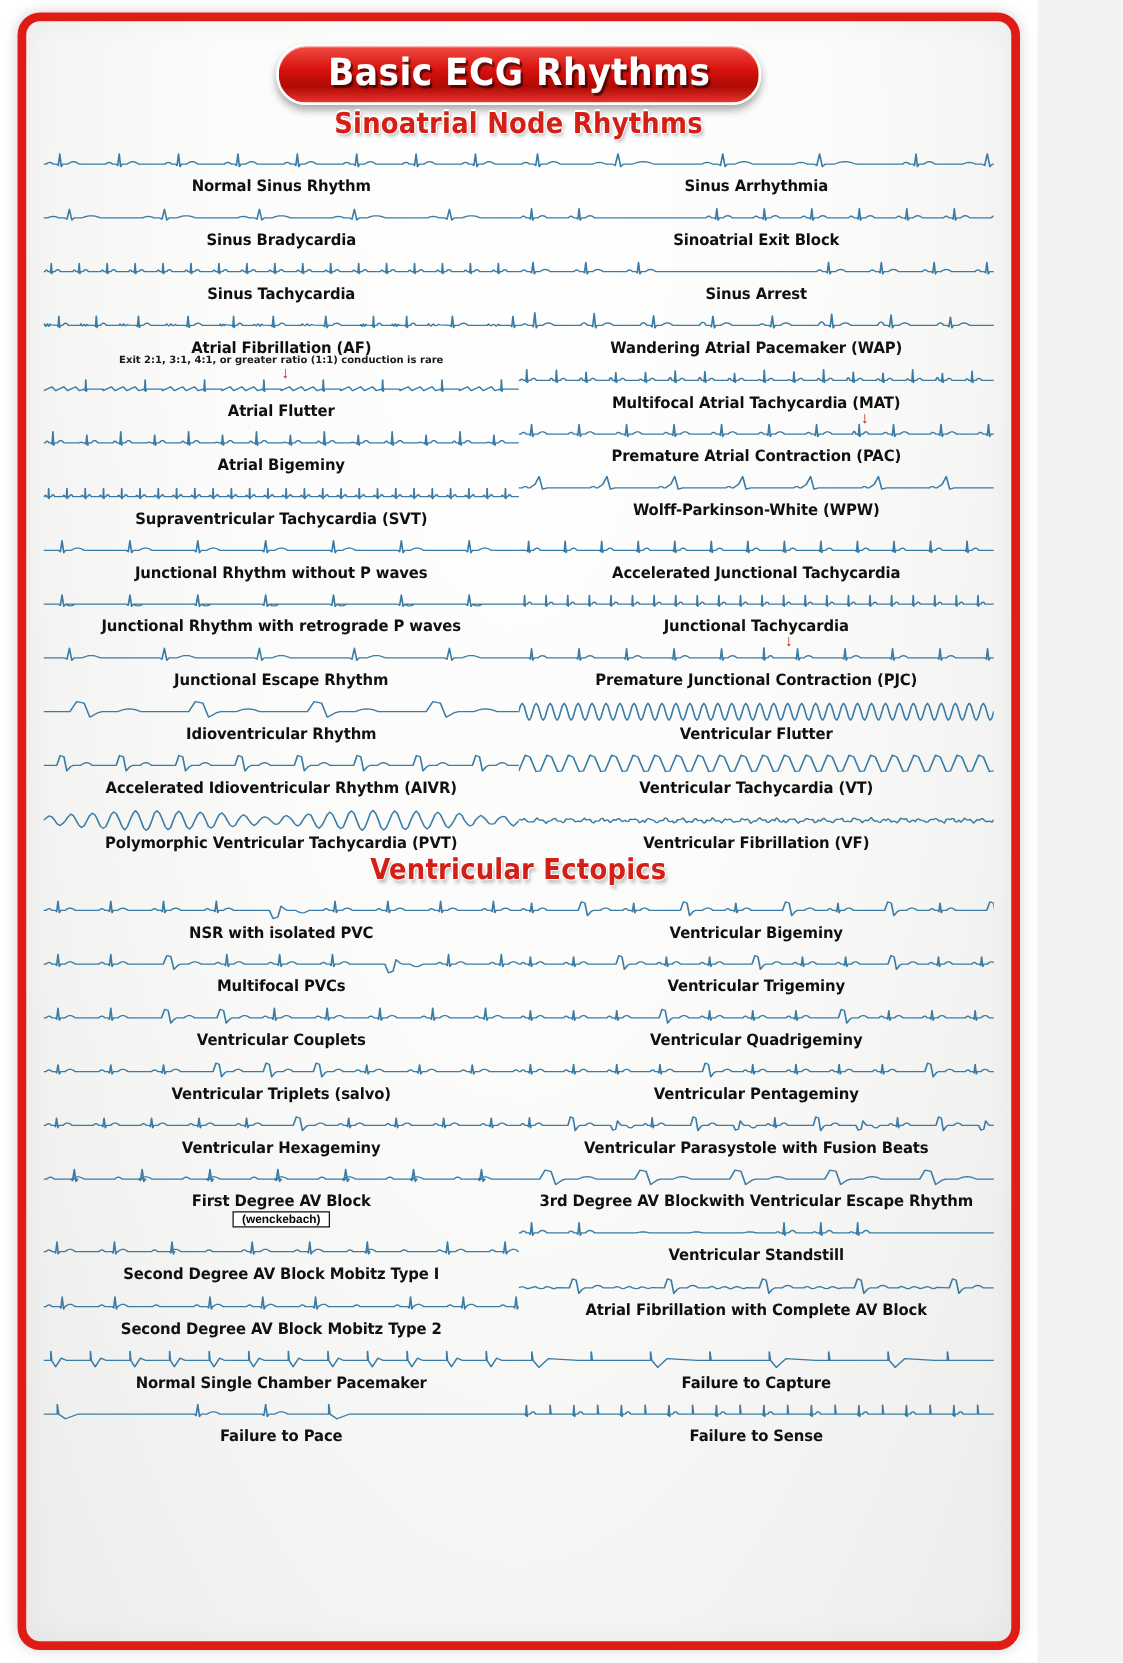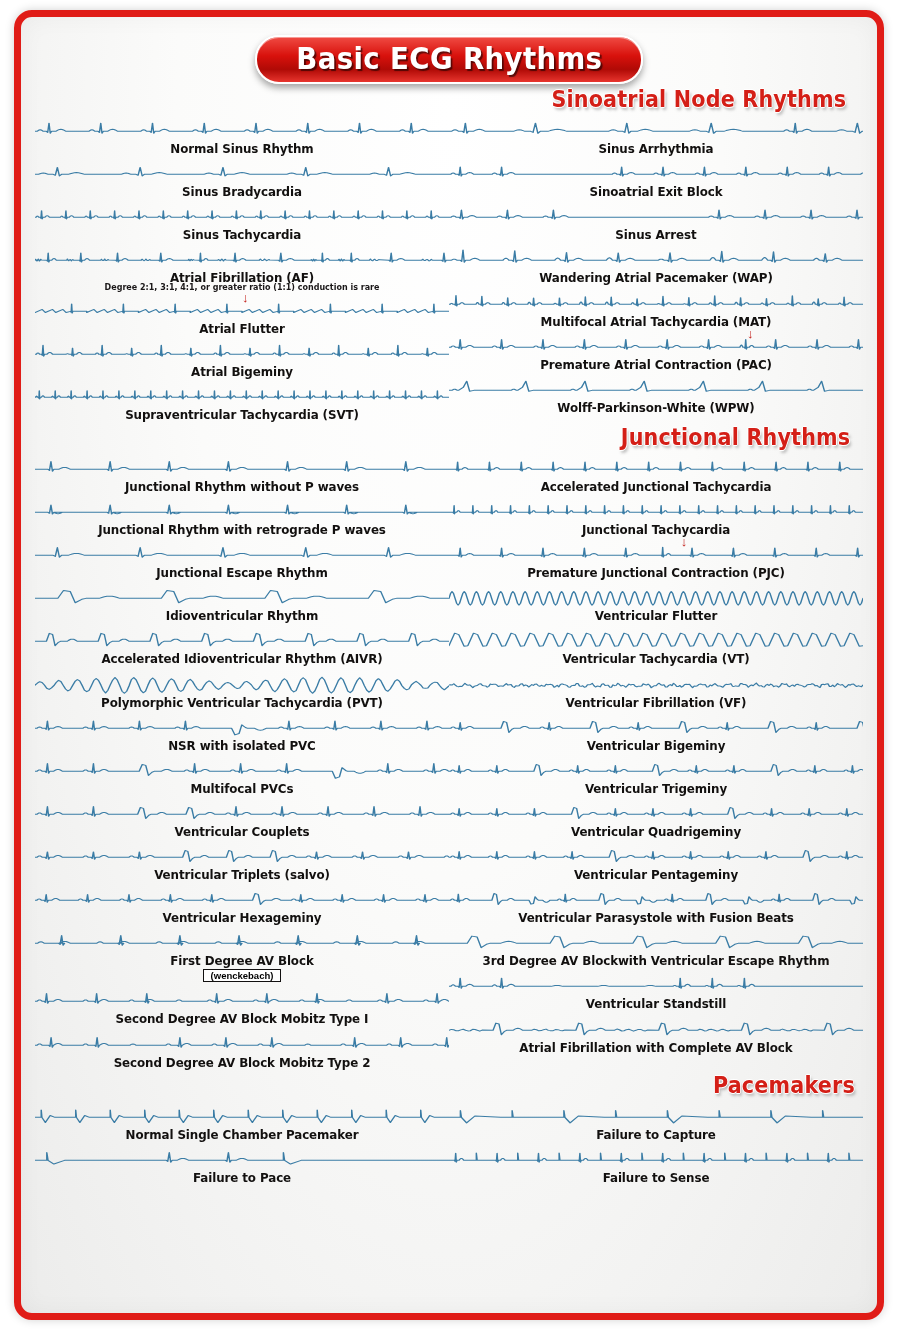--- a/index.html
+++ b/index.html
@@ -4,21 +4,21 @@
 <style>
   html,body{margin:0;padding:0;}
   body{
     width:898px;height:1330px;
     background:#f2f2f0;
     font-family:"Liberation Sans", sans-serif;
     overflow:hidden;
   }
   #poster{
     position:relative;
-    width:898px;height:1330px;
+    width:830px;height:1330px;
     background:#ffffff;
     box-sizing:border-box;
   }
   
   #frame{
     position:absolute;
     left:14px;top:10px;right:14px;bottom:10px;
     border:7px solid #e01c17;
     border-radius:18px;
     box-sizing:border-box;
@@ -50,21 +50,21 @@
     font-size:30px;
     letter-spacing:.4px;
     color:#ffffff;
     transform:scaleX(.92);
     display:inline-block;
     text-shadow:2px 2px 1px rgba(0,0,0,.55);
   }
 
   
   .section-head{
-    text-align:right;
+    text-align:center;
     margin:4px 0 2px 0;
     line-height:1;
   }
   .section-head span{
     font-family:"DejaVu Sans", sans-serif;
     font-weight:bold;
     font-size:23px;
     color:#d41f17;
     display:inline-block;
     transform:scaleX(.9);
@@ -174,21 +174,21 @@
               </div>
             </div>
           </div>
           <div class="cols">
             <div class="col">
               <div class="strip">
                 <svg viewBox="0 0 600 60" preserveAspectRatio="none" style="height: 29px;">
                   <path d="M0.0 37.5 L0.9 35.5 L1.8 37.8 L2.8 39.5 L3.7 37.6 L4.6 35.3 L5.5 37.3 L6.4 39.5 L7.4 37.6 L8.3 35.6 L9.2 37.2 L17.3 38.0 L18.2 40.0 L19.1 22.7 L20.0 41.6 L21.0 38.0 L23.9 38.0 L24.8 36.6 L25.7 35.3 L26.7 34.5 L27.6 34.2 L28.5 34.5 L29.4 35.3 L30.3 36.6 L31.3 38.0 L46.0 38.0 L46.0 37.7 L47.0 35.2 L47.9 37.3 L48.9 38.8 L49.9 37.4 L50.9 36.1 L51.9 37.8 L52.9 39.0 L53.8 37.0 L54.8 36.3 L55.8 37.8 L64.4 38.0 L65.4 40.0 L66.4 22.7 L67.4 41.6 L68.4 38.0 L71.5 38.0 L72.5 36.6 L73.5 35.3 L74.5 34.5 L75.4 34.2 L76.4 34.5 L77.4 35.3 L78.4 36.6 L79.4 38.0 L95.1 38.0 L95.1 38.0 L96.3 35.5 L97.4 37.3 L98.6 38.4 L99.8 37.8 L101.0 35.2 L102.2 38.0 L103.3 38.5 L104.5 37.7 L105.7 36.2 L106.9 37.3 L117.3 38.0 L118.4 40.0 L119.6 22.7 L120.8 41.6 L122.0 38.0 L125.7 38.0 L126.9 36.6 L128.1 35.3 L129.3 34.5 L130.5 34.2 L131.6 34.5 L132.8 35.3 L134.0 36.6 L135.2 38.0 L154.0 38.0 L154.0 37.0 L155.4 35.6 L156.8 37.4 L158.1 38.7 L159.5 37.2 L160.8 35.4 L162.2 37.9 L163.6 38.5 L164.9 37.8 L166.3 36.1 L167.6 37.9 L179.6 38.0 L181.0 40.0 L182.3 22.7 L183.7 41.6 L185.0 38.0 L189.4 38.0 L190.7 36.6 L192.1 35.3 L193.5 34.5 L194.8 34.2 L196.2 34.5 L197.5 35.3 L198.9 36.6 L200.3 38.0 L222.0 38.0 L222.0 37.9 L222.9 35.6 L223.7 37.6 L224.6 38.9 L225.4 37.3 L226.3 36.0 L227.1 36.8 L228.0 38.4 L228.8 37.0 L229.7 36.4 L230.6 37.0 L238.1 38.0 L238.9 40.0 L239.8 22.7 L240.6 41.6 L241.5 38.0 L244.2 38.0 L245.1 36.6 L245.9 35.3 L246.8 34.5 L247.6 34.2 L248.5 34.5 L249.4 35.3 L250.2 36.6 L251.1 38.0 L264.7 38.0 L264.7 37.9 L265.9 36.2 L267.2 37.4 L268.4 38.8 L269.6 37.0 L270.8 35.5 L272.0 37.1 L273.2 39.3 L274.4 37.0 L275.6 35.7 L276.8 37.3 L287.5 38.0 L288.7 40.0 L289.9 22.7 L291.1 41.6 L292.3 38.0 L296.2 38.0 L297.4 36.6 L298.6 35.3 L299.8 34.5 L301.0 34.2 L302.2 34.5 L303.4 35.3 L304.7 36.6 L305.9 38.0 L325.2 38.0 L325.2 36.9 L326.7 35.3 L328.2 37.7 L329.7 38.4 L331.2 37.5 L332.7 35.2 L334.2 37.2 L335.7 38.7 L337.2 37.4 L338.7 36.3 L340.2 37.3 L353.3 38.0 L354.8 40.0 L356.3 22.7 L357.8 41.6 L359.3 38.0 L364.1 38.0 L365.6 36.6 L367.1 35.3 L368.6 34.5 L370.0 34.2 L371.5 34.5 L373.0 35.3 L374.5 36.6 L376.0 38.0 L399.9 38.0 L399.9 37.0 L400.7 36.3 L401.5 37.8 L402.3 39.5 L403.1 37.5 L403.9 35.4 L404.7 37.4 L405.5 39.2 L406.3 36.8 L407.1 36.4 L407.9 37.5 L414.9 38.0 L415.7 40.0 L416.5 22.7 L417.3 41.6 L418.1 38.0 L420.6 38.0 L421.4 36.6 L422.2 35.3 L423.0 34.5 L423.8 34.2 L424.6 34.5 L425.4 35.3 L426.2 36.6 L427.0 38.0 L439.7 38.0 L439.7 37.1 L440.6 35.7 L441.5 37.8 L442.4 39.2 L443.3 37.4 L444.2 35.3 L445.1 37.8 L446.0 39.5 L446.9 37.4 L447.8 36.2 L448.7 37.8 L456.6 38.0 L457.5 40.0 L458.4 22.7 L459.3 41.6 L460.2 38.0 L463.1 38.0 L464.0 36.6 L464.9 35.3 L465.8 34.5 L466.7 34.2 L467.6 34.5 L468.5 35.3 L469.4 36.6 L470.3 38.0 L484.7 38.0 L484.7 37.5 L486.2 35.2 L487.7 38.0 L489.2 38.9 L490.7 37.1 L492.3 35.6 L493.8 37.8 L495.3 38.5 L496.8 37.7 L498.3 36.2 L499.8 36.9 L513.2 38.0 L514.7 40.0 L516.2 22.7 L517.7 41.6 L519.3 38.0 L524.1 38.0 L525.6 36.6 L527.1 35.3 L528.7 34.5 L530.2 34.2 L531.7 34.5 L533.2 35.3 L534.7 36.6 L536.2 38.0 L560.5 38.0 L560.5 37.3 L562.1 35.6 L563.6 37.8 L565.2 38.5 L566.7 37.0 L568.3 36.2 L569.8 37.4 L571.3 39.1 L572.9 38.0 L574.4 35.9 L576.0 37.7 L589.6 38.0 L591.2 40.0 L592.7 22.7 L594.3 41.6 L595.8 38.0 L600.8 38.0 L602.3 36.6 L603.9 35.3 L605.4 34.5 L607.0 34.2 L608.5 34.5 L610.1 35.3 L611.6 36.6 L613.2 38.0 L638.0 38.0" fill="none" stroke="#3a7ca5" stroke-width="2.1" stroke-linejoin="round" stroke-linecap="round"></path>
                 </svg>
                 <div class="cap">Atrial Fibrillation (AF)</div>
-                <div class="sub">Degree 2:1, 3:1, 4:1, or greater ratio (1:1) conduction is rare</div>
+                <div class="sub">Exit 2:1, 3:1, 4:1, or greater ratio (1:1) conduction is rare</div>
               </div>
               <div class="strip">
                 <svg viewBox="0 0 600 60" preserveAspectRatio="none" style="height: 29px;">
                   <path d="M0.0 40.3 L10.5 34.0 L15.0 40.3 L15.0 40.3 L25.5 34.0 L30.0 40.3 L30.0 40.3 L40.5 34.0 L45.0 40.3 L51.6 38.0 L52.4 40.0 L53.1 22.7 L53.9 41.6 L54.6 38.0 L75.0 38.0 L75.0 40.3 L85.5 34.0 L90.0 40.3 L90.0 40.3 L100.5 34.0 L105.0 40.3 L105.0 40.3 L115.5 34.0 L120.0 40.3 L126.6 38.0 L127.3 40.0 L128.1 22.7 L128.8 41.6 L129.6 38.0 L150.0 38.0 L150.0 40.3 L160.5 34.0 L165.0 40.3 L165.0 40.3 L175.5 34.0 L180.0 40.3 L180.0 40.3 L190.5 34.0 L195.0 40.3 L201.6 38.0 L202.3 40.0 L203.1 22.7 L203.8 41.6 L204.6 38.0 L225.0 38.0 L225.0 40.3 L235.5 34.0 L240.0 40.3 L240.0 40.3 L250.5 34.0 L255.0 40.3 L255.0 40.3 L265.5 34.0 L270.0 40.3 L276.6 38.0 L277.4 40.0 L278.1 22.7 L278.9 41.6 L279.6 38.0 L300.0 38.0 L300.0 40.3 L310.5 34.0 L315.0 40.3 L315.0 40.3 L325.5 34.0 L330.0 40.3 L330.0 40.3 L340.5 34.0 L345.0 40.3 L351.6 38.0 L352.4 40.0 L353.1 22.7 L353.9 41.6 L354.6 38.0 L375.0 38.0 L375.0 40.3 L385.5 34.0 L390.0 40.3 L390.0 40.3 L400.5 34.0 L405.0 40.3 L405.0 40.3 L415.5 34.0 L420.0 40.3 L426.6 38.0 L427.4 40.0 L428.1 22.7 L428.9 41.6 L429.6 38.0 L450.0 38.0 L450.0 40.3 L460.5 34.0 L465.0 40.3 L465.0 40.3 L475.5 34.0 L480.0 40.3 L480.0 40.3 L490.5 34.0 L495.0 40.3 L501.6 38.0 L502.4 40.0 L503.1 22.7 L503.9 41.6 L504.6 38.0 L525.0 38.0 L525.0 40.3 L535.5 34.0 L540.0 40.3 L540.0 40.3 L550.5 34.0 L555.0 40.3 L555.0 40.3 L565.5 34.0 L570.0 40.3 L576.6 38.0 L577.4 40.0 L578.1 22.7 L578.9 41.6 L579.6 38.0 L600.0 38.0" fill="none" stroke="#3a7ca5" stroke-width="2.1" stroke-linejoin="round" stroke-linecap="round"></path>
                 </svg>
                 <div class="arrow" style="left: 50%; top: -2px;">↓</div>
                 <div class="cap">Atrial Flutter</div>
               </div>
               <div class="strip">
                 <svg viewBox="0 0 600 60" preserveAspectRatio="none" style="height: 29px;">
@@ -224,21 +224,20 @@
                 <div class="cap">Premature Atrial Contraction (PAC)</div>
               </div>
               <div class="strip">
                 <svg viewBox="0 0 600 60" preserveAspectRatio="none" style="height: 29px;">
                   <path d="M0.0 38.0 L4.3 38.0 L5.8 36.6 L7.4 35.7 L8.9 35.7 L10.5 36.6 L12.0 38.0 L13.7 38.0 L20.6 32.0 L25.7 19.0 L30.0 40.0 L36.0 38.0 L85.7 38.0 L90.0 38.0 L91.5 36.6 L93.1 35.7 L94.6 35.7 L96.2 36.6 L97.7 38.0 L99.4 38.0 L106.3 32.0 L111.4 19.0 L115.7 40.0 L121.7 38.0 L171.4 38.0 L175.7 38.0 L177.3 36.6 L178.8 35.7 L180.3 35.7 L181.9 36.6 L183.4 38.0 L185.1 38.0 L192.0 32.0 L197.1 19.0 L201.4 40.0 L207.4 38.0 L257.1 38.0 L261.4 38.0 L263.0 36.6 L264.5 35.7 L266.1 35.7 L267.6 36.6 L269.1 38.0 L270.9 38.0 L277.7 32.0 L282.9 19.0 L287.1 40.0 L293.1 38.0 L342.9 38.0 L347.1 38.0 L348.7 36.6 L350.2 35.7 L351.8 35.7 L353.3 36.6 L354.9 38.0 L356.6 38.0 L363.4 32.0 L368.6 19.0 L372.9 40.0 L378.9 38.0 L428.6 38.0 L432.9 38.0 L434.4 36.6 L435.9 35.7 L437.5 35.7 L439.0 36.6 L440.6 38.0 L442.3 38.0 L449.1 32.0 L454.3 19.0 L458.6 40.0 L464.6 38.0 L514.3 38.0 L518.6 38.0 L520.1 36.6 L521.7 35.7 L523.2 35.7 L524.7 36.6 L526.3 38.0 L528.0 38.0 L534.9 32.0 L540.0 19.0 L544.3 40.0 L550.3 38.0 L600.0 38.0" fill="none" stroke="#3a7ca5" stroke-width="2.1" stroke-linejoin="round" stroke-linecap="round"></path>
                 </svg>
                 <div class="cap">Wolff-Parkinson-White (WPW)</div>
               </div>
             </div>
           </div>
-          <div class="section-head"><span>Junctional Rhythms</span></div>
           <div class="cols">
             <div class="col">
               <div class="strip">
                 <svg viewBox="0 0 600 60" preserveAspectRatio="none" style="height: 29px;">
                   <path d="M0.0 38.0 L18.9 38.0 L21.0 40.1 L23.1 21.9 L25.3 41.8 L27.4 38.0 L34.3 38.0 L36.4 36.5 L38.6 35.2 L40.7 34.3 L42.9 34.0 L45.0 34.3 L47.1 35.2 L49.3 36.5 L51.4 38.0 L85.7 38.0 L104.6 38.0 L106.7 40.1 L108.9 21.9 L111.0 41.8 L113.1 38.0 L120.0 38.0 L122.1 36.5 L124.3 35.2 L126.4 34.3 L128.6 34.0 L130.7 34.3 L132.9 35.2 L135.0 36.5 L137.1 38.0 L171.4 38.0 L190.3 38.0 L192.4 40.1 L194.6 21.9 L196.7 41.8 L198.9 38.0 L205.7 38.0 L207.9 36.5 L210.0 35.2 L212.1 34.3 L214.3 34.0 L216.4 34.3 L218.6 35.2 L220.7 36.5 L222.9 38.0 L257.1 38.0 L276.0 38.0 L278.1 40.1 L280.3 21.9 L282.4 41.8 L284.6 38.0 L291.4 38.0 L293.6 36.5 L295.7 35.2 L297.9 34.3 L300.0 34.0 L302.1 34.3 L304.3 35.2 L306.4 36.5 L308.6 38.0 L342.9 38.0 L361.7 38.0 L363.9 40.1 L366.0 21.9 L368.1 41.8 L370.3 38.0 L377.1 38.0 L379.3 36.5 L381.4 35.2 L383.6 34.3 L385.7 34.0 L387.9 34.3 L390.0 35.2 L392.1 36.5 L394.3 38.0 L428.6 38.0 L447.4 38.0 L449.6 40.1 L451.7 21.9 L453.9 41.8 L456.0 38.0 L462.9 38.0 L465.0 36.5 L467.1 35.2 L469.3 34.3 L471.4 34.0 L473.6 34.3 L475.7 35.2 L477.9 36.5 L480.0 38.0 L514.3 38.0 L533.1 38.0 L535.3 40.1 L537.4 21.9 L539.6 41.8 L541.7 38.0 L548.6 38.0 L550.7 36.5 L552.9 35.2 L555.0 34.3 L557.1 34.0 L559.3 34.3 L561.4 35.2 L563.6 36.5 L565.7 38.0 L600.0 38.0" fill="none" stroke="#3a7ca5" stroke-width="2.1" stroke-linejoin="round" stroke-linecap="round"></path>
                 </svg>
                 <div class="cap">Junctional Rhythm without P waves</div>
               </div>
               <div class="strip">
                 <svg viewBox="0 0 600 60" preserveAspectRatio="none" style="height: 29px;">
@@ -310,20 +309,21 @@
                 <div class="cap">Ventricular Tachycardia (VT)</div>
               </div>
               <div class="strip">
                 <svg viewBox="0 0 600 60" preserveAspectRatio="none" style="height: 29px;">
                   <path d="M0.0 37.2 L2.3 36.7 L4.6 37.3 L6.9 34.6 L9.2 37.6 L11.5 40.1 L13.8 41.0 L16.2 40.0 L18.5 40.5 L20.8 37.2 L23.1 33.8 L25.4 36.7 L27.7 37.8 L30.0 37.0 L32.3 39.7 L34.6 42.7 L36.9 39.6 L39.2 39.0 L41.5 37.8 L43.8 35.2 L46.2 34.6 L48.5 38.5 L50.8 39.0 L53.1 39.2 L55.4 41.7 L57.7 40.0 L60.0 35.3 L62.3 36.4 L64.6 35.5 L66.9 35.5 L69.2 37.1 L71.5 40.5 L73.8 39.4 L76.2 39.1 L78.5 39.9 L80.8 37.1 L83.1 34.3 L85.4 37.4 L87.7 36.7 L90.0 36.2 L92.3 40.7 L94.6 42.2 L96.9 38.6 L99.2 39.3 L101.5 38.6 L103.8 35.2 L106.2 34.6 L108.5 39.1 L110.8 37.1 L113.1 38.0 L115.4 41.5 L117.7 39.2 L120.0 36.3 L122.3 38.0 L124.6 35.5 L126.9 35.1 L129.2 38.4 L131.5 39.9 L133.8 37.8 L136.2 39.5 L138.5 39.8 L140.8 35.8 L143.1 36.7 L145.4 36.0 L147.7 35.9 L150.0 37.2 L152.3 41.8 L154.6 40.3 L156.9 38.0 L159.2 41.1 L161.5 36.3 L163.8 34.8 L166.2 36.2 L168.5 36.9 L170.8 38.0 L173.1 41.3 L175.4 41.7 L177.7 38.7 L180.0 38.0 L182.3 38.1 L184.6 34.1 L186.9 34.2 L189.2 39.4 L191.5 40.1 L193.8 38.9 L196.2 41.8 L198.5 40.8 L200.8 36.7 L203.1 36.7 L205.4 36.0 L207.7 33.9 L210.0 38.5 L212.3 41.4 L214.6 39.4 L216.9 39.9 L219.2 41.1 L221.5 35.8 L223.8 34.8 L226.2 38.1 L228.5 38.0 L230.8 37.8 L233.1 41.8 L235.4 41.8 L237.7 36.9 L240.0 38.7 L242.3 38.0 L244.6 33.6 L246.9 36.1 L249.2 39.4 L251.5 38.0 L253.8 39.1 L256.2 41.9 L258.5 38.7 L260.8 35.4 L263.1 37.1 L265.4 36.1 L267.7 36.0 L270.0 39.8 L272.3 41.1 L274.6 39.6 L276.9 39.9 L279.2 39.4 L281.5 34.8 L283.8 36.1 L286.2 37.4 L288.5 35.4 L290.8 37.8 L293.1 42.8 L295.4 40.4 L297.7 38.6 L300.0 38.9 L302.3 35.6 L304.6 33.6 L306.9 36.7 L309.2 37.8 L311.5 36.8 L313.8 41.3 L316.2 41.3 L318.5 38.0 L320.8 36.4 L323.1 38.7 L325.4 33.8 L327.7 36.2 L330.0 40.2 L332.3 40.4 L334.6 38.1 L336.9 41.6 L339.2 39.8 L341.5 36.1 L343.8 35.6 L346.2 36.2 L348.5 35.5 L350.8 39.5 L353.1 42.6 L355.4 39.4 L357.7 39.7 L360.0 38.7 L362.3 35.9 L364.6 35.0 L366.9 36.5 L369.2 36.8 L371.5 36.4 L373.8 41.6 L376.2 40.9 L378.5 37.1 L380.8 39.1 L383.1 36.4 L385.4 34.3 L387.7 37.1 L390.0 39.5 L392.3 39.1 L394.6 40.3 L396.9 41.8 L399.2 38.1 L401.5 35.9 L403.8 36.1 L406.2 35.8 L408.5 34.3 L410.8 39.6 L413.1 40.1 L415.4 39.0 L417.7 40.0 L420.0 39.9 L422.3 34.3 L424.6 34.4 L426.9 36.4 L429.2 36.3 L431.5 37.8 L433.8 41.8 L436.2 38.8 L438.5 37.2 L440.8 38.7 L443.1 35.8 L445.4 33.1 L447.7 37.2 L450.0 39.4 L452.3 38.5 L454.6 40.8 L456.9 41.2 L459.2 37.6 L461.5 35.8 L463.8 38.2 L466.2 35.3 L468.5 37.1 L470.8 40.7 L473.1 39.1 L475.4 39.5 L477.7 41.8 L480.0 39.2 L482.3 34.2 L484.6 35.3 L486.9 36.2 L489.2 34.9 L491.5 39.4 L493.8 40.9 L496.2 38.3 L498.5 37.4 L500.8 40.0 L503.1 36.0 L505.4 35.5 L507.7 37.5 L510.0 38.0 L512.3 39.0 L514.6 41.2 L516.9 40.4 L519.2 36.9 L521.5 36.4 L523.8 36.4 L526.2 34.7 L528.5 35.7 L530.8 39.1 L533.1 38.2 L535.4 40.5 L537.7 42.4 L540.0 36.3 L542.3 35.5 L544.6 36.6 L546.9 35.1 L549.2 34.8 L551.5 40.3 L553.8 40.2 L556.2 37.5 L558.5 40.8 L560.8 38.0 L563.1 34.2 L565.4 36.5 L567.7 37.5 L570.0 36.2 L572.3 39.2 L574.6 42.3 L576.9 39.6 L579.2 36.3 L581.5 37.7 L583.8 35.5 L586.2 35.1 L588.5 38.1 L590.8 40.4 L593.1 39.0 L595.4 39.6 L597.7 40.8 L600.0 37.1" fill="none" stroke="#3a7ca5" stroke-width="2.1" stroke-linejoin="round" stroke-linecap="round"></path>
                 </svg>
                 <div class="cap">Ventricular Fibrillation (VF)</div>
               </div>
             </div>
           </div>
+          <div class="section-head"><span>Ventricular Ectopics</span></div>
           <div class="cols">
             <div class="col">
               <div class="strip">
                 <svg viewBox="0 0 600 60" preserveAspectRatio="none" style="height: 29px;">
                   <path d="M0.0 38.0 L2.7 38.0 L4.0 36.6 L5.3 35.5 L6.7 35.1 L8.0 35.5 L9.3 36.6 L10.7 38.0 L14.7 38.0 L16.3 40.0 L18.0 22.7 L19.7 41.6 L21.3 38.0 L26.7 38.0 L28.3 36.6 L30.0 35.3 L31.7 34.5 L33.3 34.2 L35.0 34.5 L36.7 35.3 L38.3 36.6 L40.0 38.0 L66.7 38.0 L69.3 38.0 L70.7 36.6 L72.0 35.5 L73.3 35.1 L74.7 35.5 L76.0 36.6 L77.3 38.0 L81.3 38.0 L83.0 40.0 L84.7 22.7 L86.3 41.6 L88.0 38.0 L93.3 38.0 L95.0 36.6 L96.7 35.3 L98.3 34.5 L100.0 34.2 L101.7 34.5 L103.3 35.3 L105.0 36.6 L106.7 38.0 L133.3 38.0 L136.0 38.0 L137.3 36.6 L138.7 35.5 L140.0 35.1 L141.3 35.5 L142.7 36.6 L144.0 38.0 L148.0 38.0 L149.7 40.0 L151.3 22.7 L153.0 41.6 L154.7 38.0 L160.0 38.0 L161.7 36.6 L163.3 35.3 L165.0 34.5 L166.7 34.2 L168.3 34.5 L170.0 35.3 L171.7 36.6 L173.3 38.0 L200.0 38.0 L202.7 38.0 L204.0 36.6 L205.3 35.5 L206.7 35.1 L208.0 35.5 L209.3 36.6 L210.7 38.0 L214.7 38.0 L216.3 40.0 L218.0 22.7 L219.7 41.6 L221.3 38.0 L226.7 38.0 L228.3 36.6 L230.0 35.3 L231.7 34.5 L233.3 34.2 L235.0 34.5 L236.7 35.3 L238.3 36.6 L240.0 38.0 L266.7 38.0 L285.0 38.0 L289.7 51.5 L295.7 48.8 L299.7 30.8 L305.0 36.2 L308.3 38.0 L318.3 38.0 L320.4 39.4 L322.5 40.7 L324.6 41.5 L326.7 41.8 L328.8 41.5 L330.8 40.7 L332.9 39.4 L335.0 38.0 L350.0 38.0 L352.7 38.0 L354.0 36.6 L355.3 35.5 L356.7 35.1 L358.0 35.5 L359.3 36.6 L360.7 38.0 L364.7 38.0 L366.3 40.0 L368.0 22.7 L369.7 41.6 L371.3 38.0 L376.7 38.0 L378.3 36.6 L380.0 35.3 L381.7 34.5 L383.3 34.2 L385.0 34.5 L386.7 35.3 L388.3 36.6 L390.0 38.0 L416.7 38.0 L419.3 38.0 L420.7 36.6 L422.0 35.5 L423.3 35.1 L424.7 35.5 L426.0 36.6 L427.3 38.0 L431.3 38.0 L433.0 40.0 L434.7 22.7 L436.3 41.6 L438.0 38.0 L443.3 38.0 L445.0 36.6 L446.7 35.3 L448.3 34.5 L450.0 34.2 L451.7 34.5 L453.3 35.3 L455.0 36.6 L456.7 38.0 L483.3 38.0 L486.0 38.0 L487.3 36.6 L488.7 35.5 L490.0 35.1 L491.3 35.5 L492.7 36.6 L494.0 38.0 L498.0 38.0 L499.7 40.0 L501.3 22.7 L503.0 41.6 L504.7 38.0 L510.0 38.0 L511.7 36.6 L513.3 35.3 L515.0 34.5 L516.7 34.2 L518.3 34.5 L520.0 35.3 L521.7 36.6 L523.3 38.0 L550.0 38.0 L552.7 38.0 L554.0 36.6 L555.3 35.5 L556.7 35.1 L558.0 35.5 L559.3 36.6 L560.7 38.0 L564.7 38.0 L566.3 40.0 L568.0 22.7 L569.7 41.6 L571.3 38.0 L576.7 38.0 L578.3 36.6 L580.0 35.3 L581.7 34.5 L583.3 34.2 L585.0 34.5 L586.7 35.3 L588.3 36.6 L590.0 38.0 L616.7 38.0" fill="none" stroke="#3a7ca5" stroke-width="2.1" stroke-linejoin="round" stroke-linecap="round"></path>
                 </svg>
                 <div class="cap">NSR with isolated PVC</div>
               </div>
               <div class="strip">
                 <svg viewBox="0 0 600 60" preserveAspectRatio="none" style="height: 29px;">
@@ -419,21 +419,20 @@
                 <div class="cap">Ventricular Standstill</div>
               </div>
               <div class="strip">
                 <svg viewBox="0 0 600 60" preserveAspectRatio="none" style="height: 29px;">
                   <path d="M0.0 37.7 L3.4 36.0 L6.9 36.7 L10.3 38.9 L13.7 38.7 L17.1 37.0 L20.6 35.7 L24.0 37.8 L27.4 39.1 L30.9 38.8 L34.3 35.9 L37.7 36.1 L41.1 37.9 L44.6 39.6 L48.0 37.4 L63.8 38.0 L67.9 23.0 L72.5 25.0 L75.9 47.0 L80.5 40.0 L83.4 38.0 L92.6 38.0 L94.4 36.4 L96.2 35.0 L98.0 34.1 L99.8 33.8 L101.6 34.1 L103.4 35.0 L105.2 36.4 L107.0 38.0 L120.0 38.0 L120.0 37.6 L123.4 35.7 L126.9 36.7 L130.3 39.0 L133.7 38.5 L137.1 36.5 L140.6 35.4 L144.0 38.0 L147.4 39.0 L150.9 38.7 L154.3 36.3 L157.7 36.5 L161.1 38.1 L164.6 38.9 L168.0 37.3 L183.8 38.0 L187.9 23.0 L192.5 25.0 L195.9 47.0 L200.5 40.0 L203.4 38.0 L212.6 38.0 L214.4 36.4 L216.2 35.0 L218.0 34.1 L219.8 33.8 L221.6 34.1 L223.4 35.0 L225.2 36.4 L227.0 38.0 L240.0 38.0 L240.0 37.4 L243.4 35.3 L246.9 36.7 L250.3 39.3 L253.7 38.8 L257.1 36.5 L260.6 35.7 L264.0 37.5 L267.4 39.6 L270.9 37.9 L274.3 36.0 L277.7 36.0 L281.1 38.1 L284.6 39.1 L288.0 37.4 L303.8 38.0 L307.9 23.0 L312.5 25.0 L315.9 47.0 L320.5 40.0 L323.4 38.0 L332.6 38.0 L334.4 36.4 L336.2 35.0 L338.0 34.1 L339.8 33.8 L341.6 34.1 L343.4 35.0 L345.2 36.4 L347.0 38.0 L360.0 38.0 L360.0 37.9 L363.4 35.6 L366.9 36.7 L370.3 39.2 L373.7 38.6 L377.1 36.3 L380.6 35.9 L384.0 37.2 L387.4 39.1 L390.9 38.7 L394.3 36.3 L397.7 35.9 L401.1 37.8 L404.6 39.2 L408.0 37.8 L423.8 38.0 L427.9 23.0 L432.5 25.0 L435.9 47.0 L440.5 40.0 L443.4 38.0 L452.6 38.0 L454.4 36.4 L456.2 35.0 L458.0 34.1 L459.8 33.8 L461.6 34.1 L463.4 35.0 L465.2 36.4 L467.0 38.0 L480.0 38.0 L480.0 37.0 L483.4 35.4 L486.9 37.1 L490.3 39.0 L493.7 38.9 L497.1 36.3 L500.6 36.0 L504.0 37.5 L507.4 39.0 L510.9 38.0 L514.3 35.9 L517.7 36.1 L521.1 38.3 L524.6 39.2 L528.0 37.1 L543.8 38.0 L547.9 23.0 L552.5 25.0 L555.9 47.0 L560.5 40.0 L563.4 38.0 L572.6 38.0 L574.4 36.4 L576.2 35.0 L578.0 34.1 L579.8 33.8 L581.6 34.1 L583.4 35.0 L585.2 36.4 L587.0 38.0 L600.0 38.0" fill="none" stroke="#3a7ca5" stroke-width="2.1" stroke-linejoin="round" stroke-linecap="round"></path>
                 </svg>
                 <div class="cap">Atrial Fibrillation with Complete AV Block</div>
               </div>
             </div>
           </div>
-          <div class="section-head"><span>Pacemakers</span></div>
           <div class="cols">
             <div class="col">
               <div class="strip">
                 <svg viewBox="0 0 600 60" preserveAspectRatio="none" style="height: 29px;">
                   <path d="M0.0 38.0 L9.0 38.0 L9.0 22.8 L10.0 38.0 L15.0 48.5 L22.0 34.2 L29.0 38.0 L50.0 38.0 L59.0 38.0 L59.0 22.8 L60.0 38.0 L65.0 48.5 L72.0 34.2 L79.0 38.0 L100.0 38.0 L109.0 38.0 L109.0 22.8 L110.0 38.0 L115.0 48.5 L122.0 34.2 L129.0 38.0 L150.0 38.0 L159.0 38.0 L159.0 22.8 L160.0 38.0 L165.0 48.5 L172.0 34.2 L179.0 38.0 L200.0 38.0 L209.0 38.0 L209.0 22.8 L210.0 38.0 L215.0 48.5 L222.0 34.2 L229.0 38.0 L250.0 38.0 L259.0 38.0 L259.0 22.8 L260.0 38.0 L265.0 48.5 L272.0 34.2 L279.0 38.0 L300.0 38.0 L309.0 38.0 L309.0 22.8 L310.0 38.0 L315.0 48.5 L322.0 34.2 L329.0 38.0 L350.0 38.0 L359.0 38.0 L359.0 22.8 L360.0 38.0 L365.0 48.5 L372.0 34.2 L379.0 38.0 L400.0 38.0 L409.0 38.0 L409.0 22.8 L410.0 38.0 L415.0 48.5 L422.0 34.2 L429.0 38.0 L450.0 38.0 L459.0 38.0 L459.0 22.8 L460.0 38.0 L465.0 48.5 L472.0 34.2 L479.0 38.0 L500.0 38.0 L509.0 38.0 L509.0 22.8 L510.0 38.0 L515.0 48.5 L522.0 34.2 L529.0 38.0 L550.0 38.0 L559.0 38.0 L559.0 22.8 L560.0 38.0 L565.0 48.5 L572.0 34.2 L579.0 38.0 L600.0 38.0" fill="none" stroke="#3a7ca5" stroke-width="2.1" stroke-linejoin="round" stroke-linecap="round"></path>
                 </svg>
                 <div class="cap">Normal Single Chamber Pacemaker</div>
               </div>
               <div class="strip">
                 <svg viewBox="0 0 600 60" preserveAspectRatio="none" style="height: 29px;">

